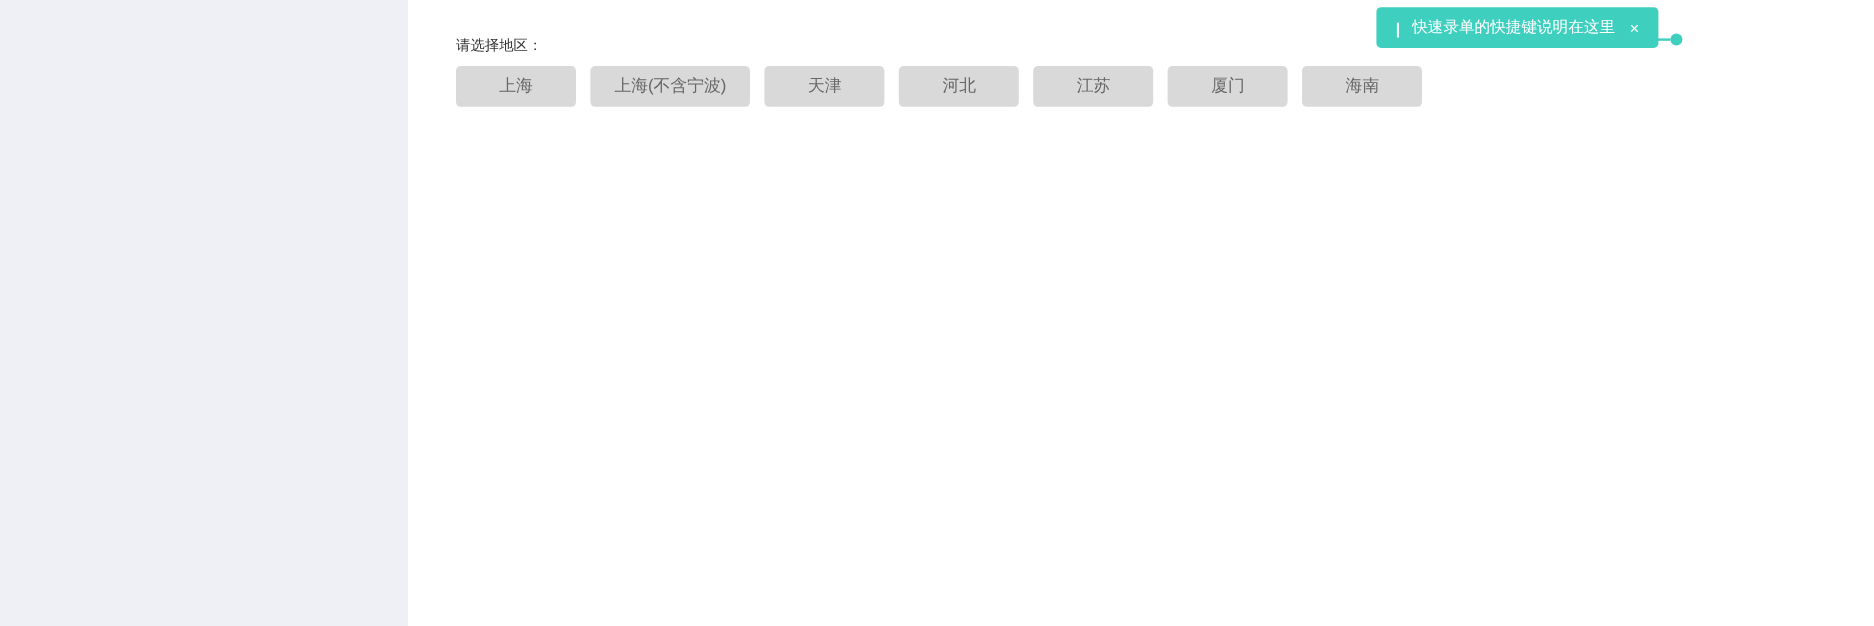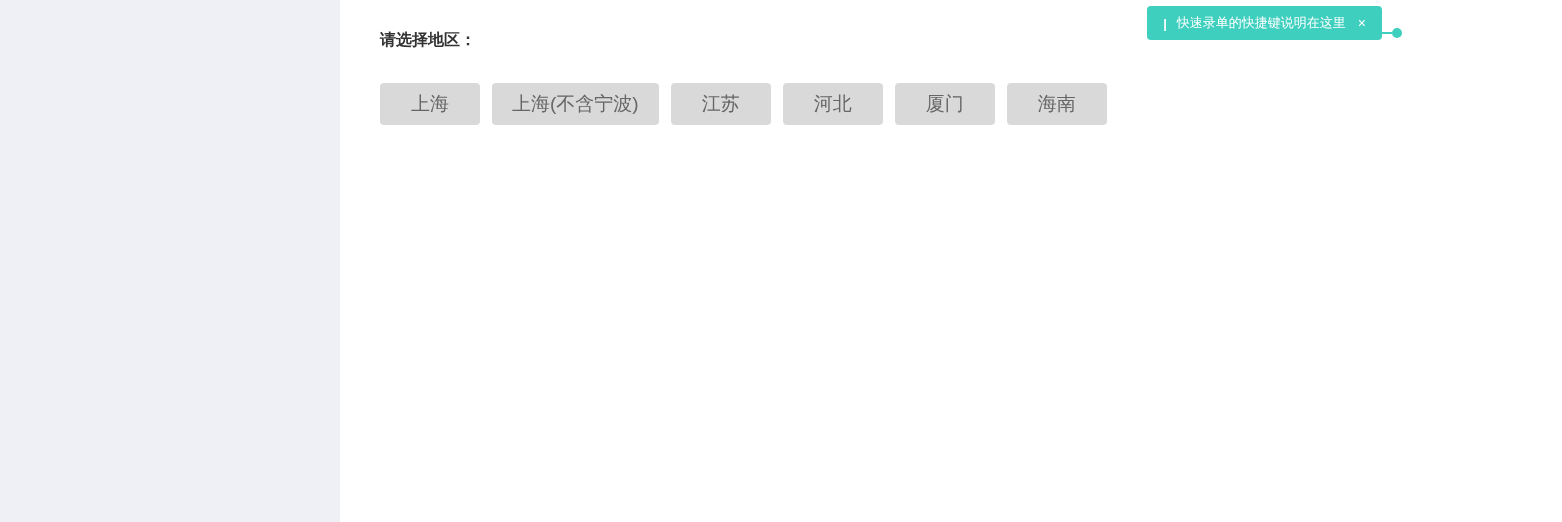--- a/index.html
+++ b/index.html
@@ -30,39 +30,39 @@
       position: absolute;
       left: 340px;
       top: 0;
       right: 0;
       bottom: 0;
       background: #ffffff;
       padding: 30px 40px;
     }
 
     .page-label {
-      font-size: 16px;
+      font-size: 12px;
       color: #333;
-      margin-bottom: 32px;
-      font-weight: bold;
+      margin-bottom: 8px;
+      font-weight: normal;
     }
 
     .region-buttons {
       display: flex;
       flex-wrap: wrap;
       gap: 12px;
     }
 
     .region-btn {
       background: #d9d9d9;
       color: #666;
       border: none;
       border-radius: 4px;
       padding: 8px 20px;
-      font-size: 19px;
+      font-size: 14px;
       cursor: pointer;
       min-width: 100px;
       text-align: center;
       font-family: 'Microsoft YaHei', 'PingFang SC', sans-serif;
     }
 
     
     .tooltip-banner {
       position: absolute;
       top: 6px;
@@ -122,22 +122,23 @@
 <div class="left-sidebar"></div>
 
 <div class="main-content">
 
   <div class="page-label">请选择地区：</div>
 
   <div class="region-buttons">
 
   <button class="region-btn">上海</button>
       <button class="region-btn">上海(不含宁波)</button>
+      <button class="region-btn">天津</button>
+      <button class="region-btn">河北</button>
       <button class="region-btn">江苏</button>
-      <button class="region-btn">河北</button>
       <button class="region-btn">厦门</button>
       <button class="region-btn">海南</button>
     </div>
 
 </div>
 
 <div class="tooltip-banner">
   <span>快速录单的快捷键说明在这里</span>
   <span class="tooltip-close">×</span>
 </div>

